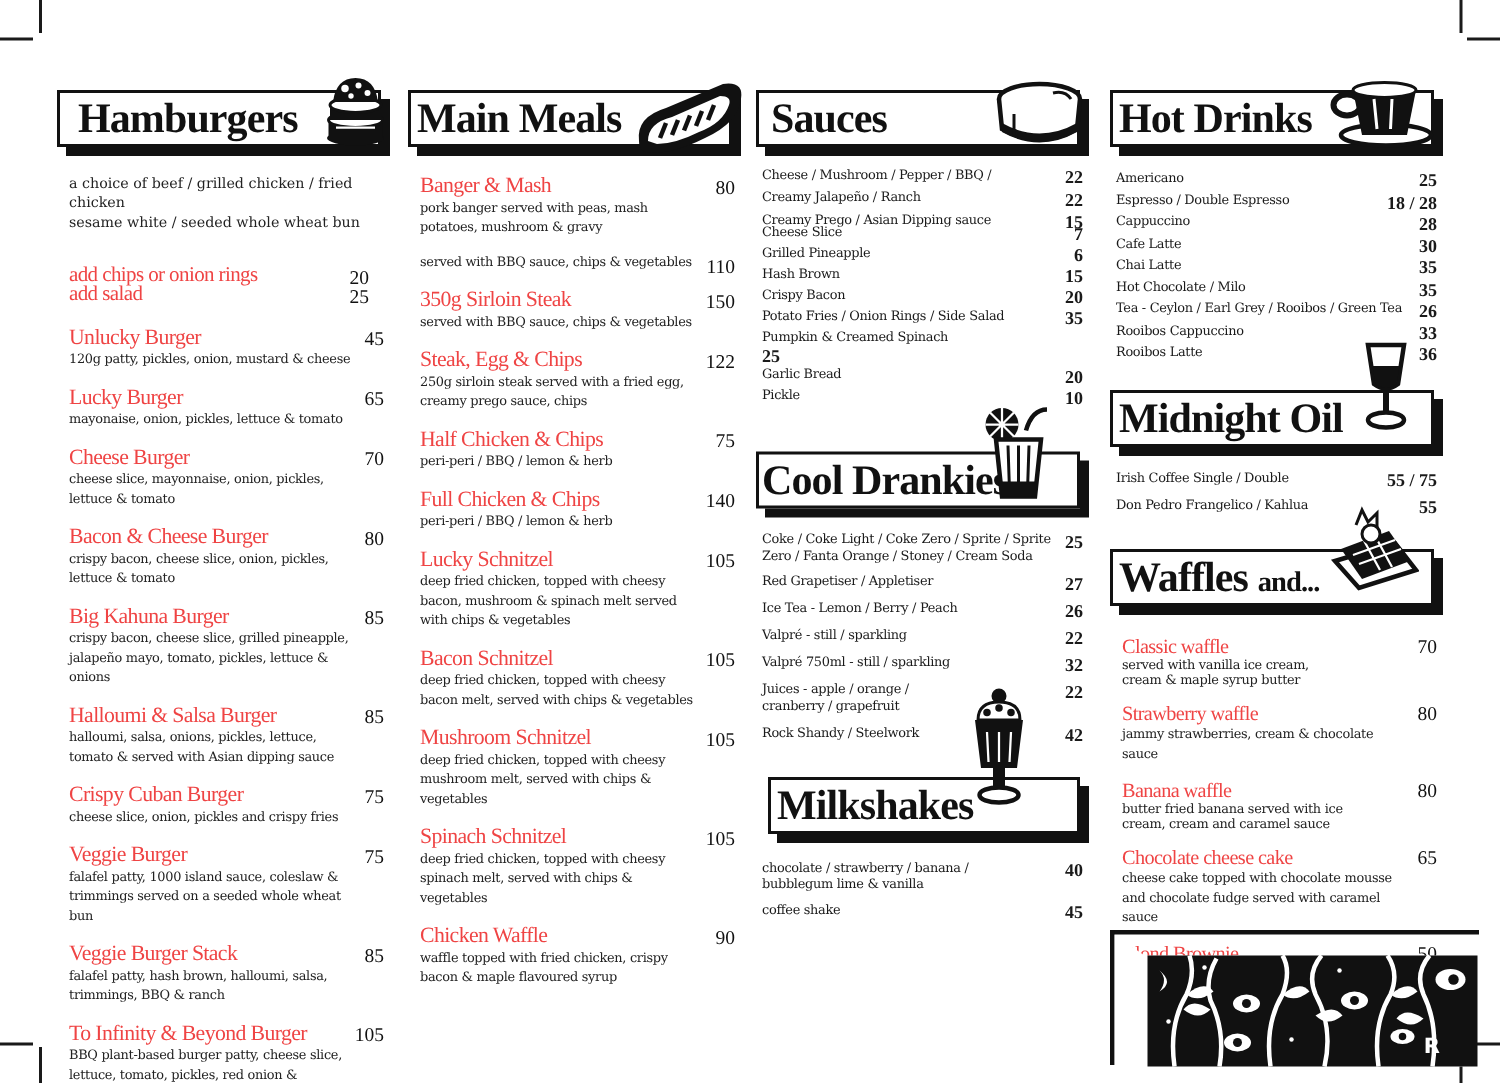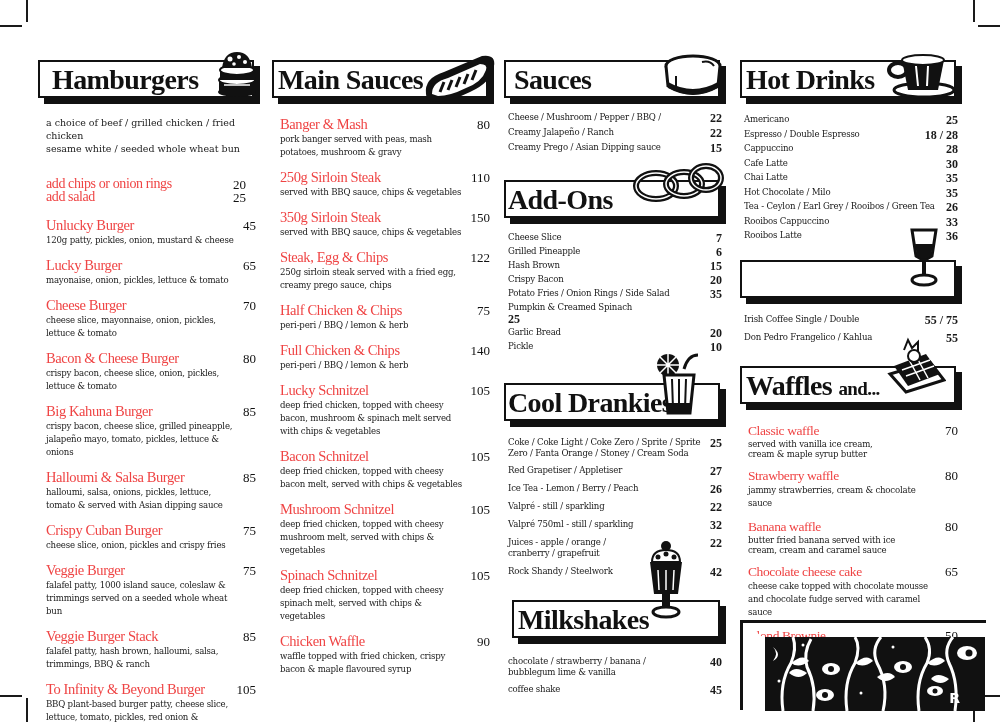--- a/index.html
+++ b/index.html
@@ -145,34 +145,33 @@
   <div class="item">
     <div class="name">To Infinity &amp; Beyond Burger</div>
     <div class="price">105</div>
     <div class="desc">BBQ plant-based burger patty, cheese slice, lettuce, tomato, pickles, red onion &amp; mustard</div>
   </div>
 </section>
 
 <section class="col col2">
   <div class="banner">
     <div class="box"></div>
-    <div class="title" style="left:8px;">Main Sauces</div>
+    <div class="title" style="left:8px;">Main Meals</div>
     <svg class="icon" width="80" height="54" viewBox="0 0 80 54" style="right:-2px;top:-4px;">
       <path d="M6 42 Q4 26 24 20 L62 4 Q76 2 74 14 Q72 30 50 40 Q30 50 14 50 Q6 50 6 42 Z" fill="#111"></path>
       <path d="M12 42 Q12 30 28 26 L60 12 Q68 12 66 18 Q62 30 46 36 Q30 44 18 44 Z" fill="#fff"></path>
       <path d="M20 40 L24 30 M28 38 L32 28 M36 35 L40 25 M44 32 L48 22 M52 28 L56 18" stroke="#111" stroke-width="3"></path>
     </svg>
   </div>
   <div class="item">
     <div class="name">Banger &amp; Mash</div>
     <div class="price">80</div>
     <div class="desc">pork banger served with peas, mash potatoes, mushroom &amp; gravy</div>
   </div>
   <div class="item">
-    <div class="name">250g Sirloin Steak</div>
     <div class="price">110</div>
     <div class="desc">served with BBQ sauce, chips &amp; vegetables</div>
   </div>
   <div class="item">
     <div class="name">350g Sirloin Steak</div>
     <div class="price">150</div>
     <div class="desc">served with BBQ sauce, chips &amp; vegetables</div>
   </div>
   <div class="item">
     <div class="name">Steak, Egg &amp; Chips</div>
@@ -236,32 +235,20 @@
     <div class="small-row" style="margin-bottom:3px;">
       <span class="n">Creamy Jalapeño / Ranch</span>
       <span class="p">22</span>
     </div>
     <div class="small-row">
       <span class="n">Creamy Prego / Asian Dipping sauce</span>
       <span class="p">15</span>
     </div>
   </div>
 
-  <div class="banner" style="margin-top:22px;">
-    <div class="box"></div>
-    <div class="title" style="left:6px;">Add-Ons</div>
-    <svg class="icon" width="96" height="48" viewBox="0 0 96 48" style="right:4px;top:-16px;">
-      <ellipse cx="26" cy="26" rx="20" ry="13" fill="none" stroke="#111" stroke-width="6"></ellipse>
-      <ellipse cx="26" cy="26" rx="20" ry="13" fill="none" stroke="#fff" stroke-width="1.5"></ellipse>
-      <ellipse cx="54" cy="24" rx="18" ry="12" fill="none" stroke="#111" stroke-width="6"></ellipse>
-      <ellipse cx="54" cy="24" rx="18" ry="12" fill="none" stroke="#fff" stroke-width="1.5"></ellipse>
-      <ellipse cx="76" cy="18" rx="15" ry="12" fill="none" stroke="#111" stroke-width="6"></ellipse>
-      <ellipse cx="76" cy="18" rx="15" ry="12" fill="none" stroke="#fff" stroke-width="1.5"></ellipse>
-    </svg>
-  </div>
   <div class="small-list" style="margin-top:-4px;">
     <div class="small-row" style="margin-bottom:2px;">
       <span class="n">Cheese Slice</span>
       <span class="p">7</span>
     </div>
     <div class="small-row" style="margin-bottom:2px;">
       <span class="n">Grilled Pineapple</span>
       <span class="p">6</span>
     </div>
     <div class="small-row" style="margin-bottom:2px;">
@@ -406,20 +393,21 @@
         <span class="p">33</span>
       </div>
     <div class="small-row">
         <span class="n">Rooibos Latte</span>
         <span class="p">36</span>
       </div>
   </div>
 
   <div class="banner" style="margin-top:14px;">
     <div class="box"></div>
+    <div class="title" style="left:8px;">Midnight Oil</div>
     <svg class="icon" width="36" height="66" viewBox="0 0 36 66" style="right:24px;top:-30px;">
       <path d="M6 4 L30 4 L26 30 Q18 36 10 30 Z" fill="#fff" stroke="#111" stroke-width="3"></path>
       <path d="M9 18 L27 18 L25 30 Q18 35 11 30 Z" fill="#111"></path>
       <rect x="16" y="34" width="4" height="16" fill="#111"></rect>
       <ellipse cx="18" cy="54" rx="12" ry="5" fill="#fff" stroke="#111" stroke-width="3"></ellipse>
     </svg>
   </div>
   <div class="small-list" style="margin-top:-2px;">
     <div class="small-row" style="margin-bottom:6px;">
         <span class="n">Irish Coffee Single / Double</span>

